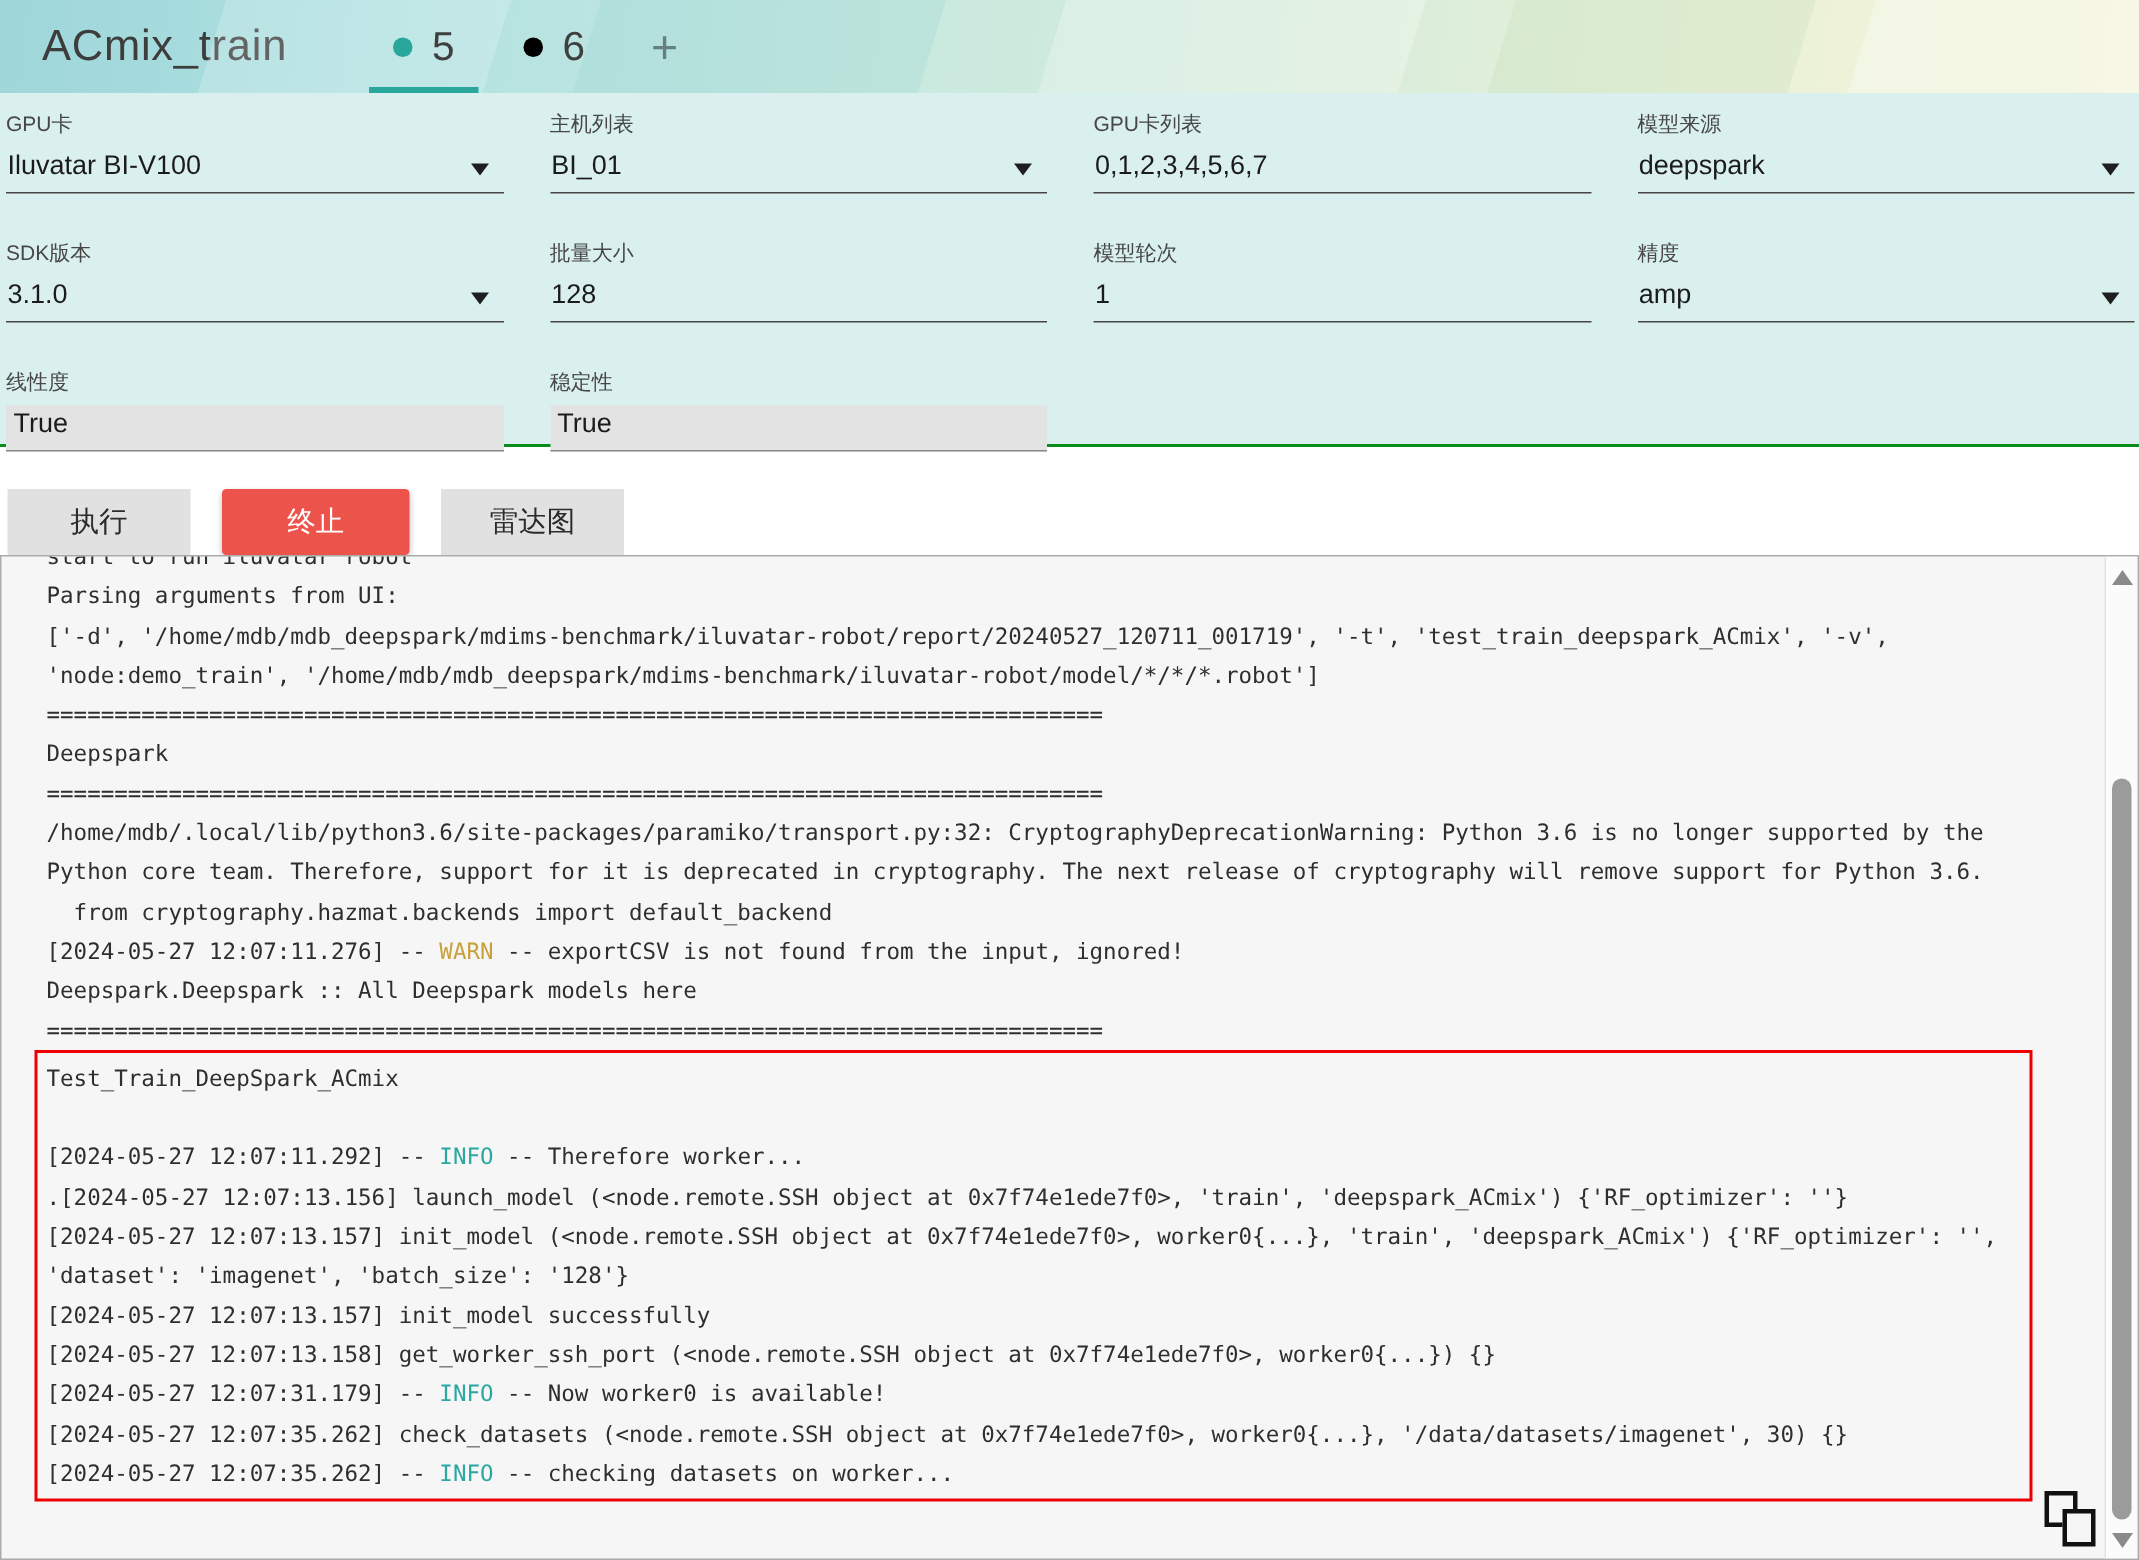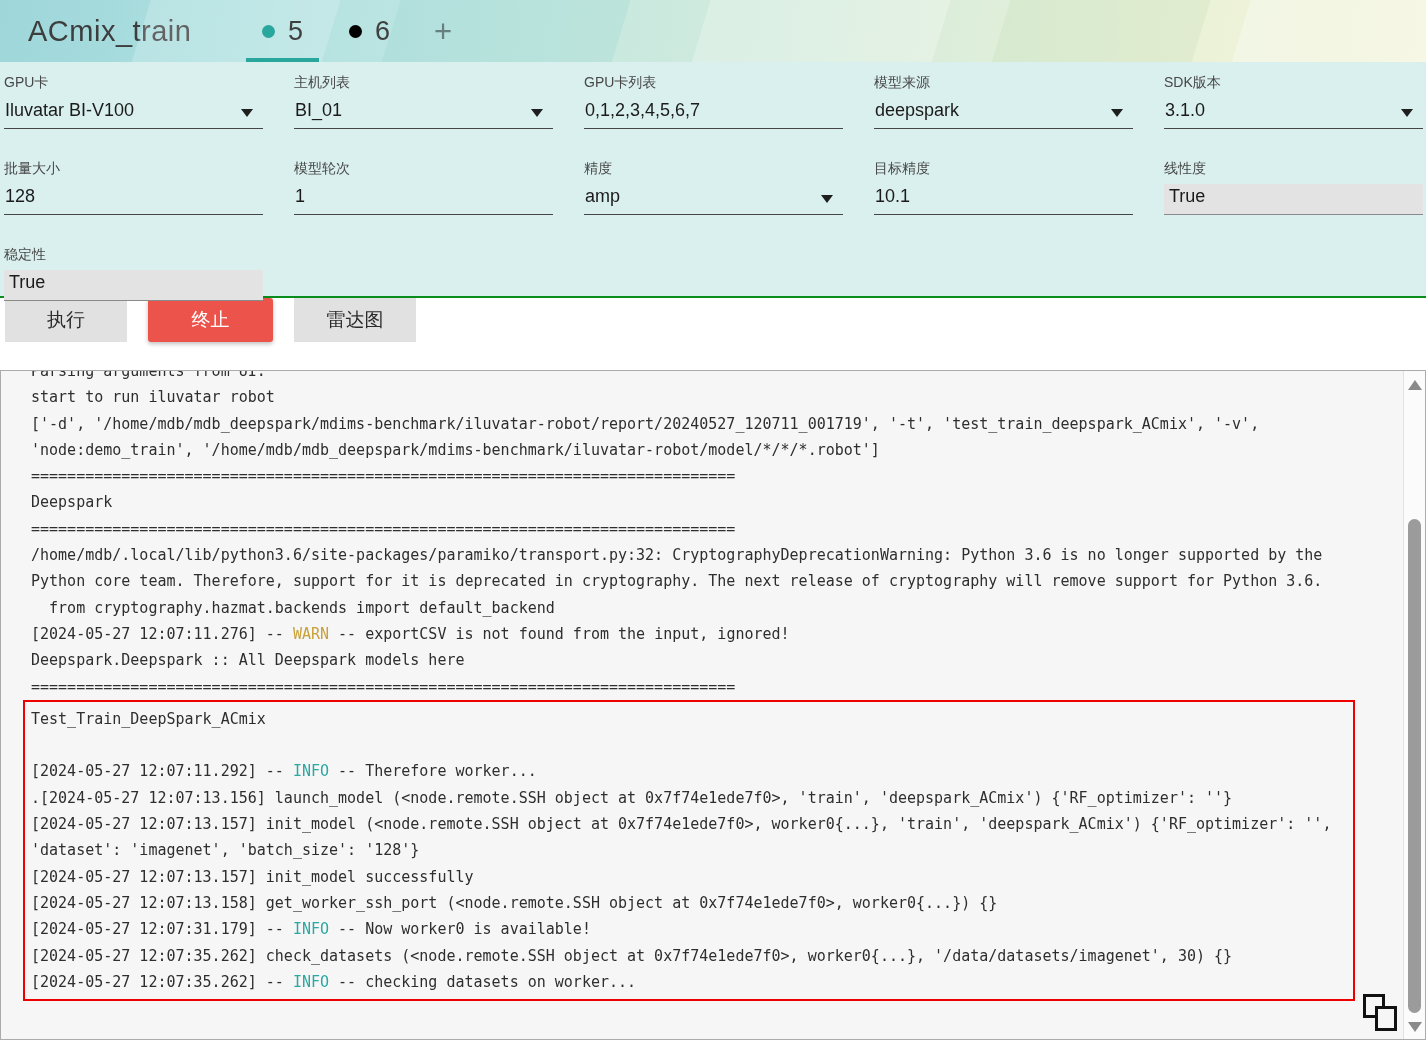--- a/index.html
+++ b/index.html
@@ -23,30 +23,30 @@
   .tab .dot.black { background:#000; }
   .tab .tlabel { font-size:27px; color:#3f3f3f; }
   .tab.active::after { content:""; position:absolute; left:0; right:0; bottom:0; height:4px;
     background:var(--accent_teal,#2aa79d); }
   .tab + .tab { margin-left:14px; }
   .add-tab { margin-left:28px; font-size:31px; color:#5a6a6a; cursor:pointer; line-height:1; }
 
   
   .form-panel { height:236px; background:#daf0ee; border-bottom:2px solid var(--divider_green,#098d1c);
     padding:12px 3px 0 4px; }
-  .form-grid { display:grid; grid-template-columns:repeat(5,1fr); column-gap:31px; row-gap:31px; }
+  .form-grid { display:grid; grid-template-columns:repeat(4,1fr); column-gap:31px; row-gap:31px; }
   .flabel { font-size:14px; color:#474747; margin-bottom:6px; }
   .fvalue { position:relative; font-size:18px; color:#1b1b1b; padding:2px 26px 6px 1px;
     border-bottom:1px solid #454545; min-height:31px; white-space:nowrap; }
   .fvalue.readonly { background:#e3e3e3; padding-left:5px; border-bottom-color:#8a8a8a; }
   .arrow { position:absolute; right:10px; bottom:11px; width:0; height:0;
     border-left:6px solid transparent; border-right:6px solid transparent; border-top:8px solid #1e1e1e; }
 
   
-  .toolbar { height:72px; background:#fff; display:flex; align-items:flex-start; padding-left:5px; gap:21px; }
+  .toolbar { height:72px; background:#fff; display:flex; align-items:flex-end; padding-left:5px; gap:21px; }
   .btn { height:44px; border:none; font-size:19px; cursor:pointer;
     font-family:"Liberation Sans","DejaVu Sans",sans-serif; }
   .btn.grey { width:122px; background:#e1e1e1; color:#2b2b2b; }
   .btn.red { width:125px; background:var(--terminate_red,#ec544b); color:#fff; border-radius:3px;
     box-shadow:0 2px 4px rgba(0,0,0,0.25); }
 
   
   .log-area { position:relative; height:670px; background:#f6f6f6;
     border:1px solid #ababab; overflow:hidden; }
   .log-content { margin-top:-13px; font-family:"DejaVu Sans Mono","Liberation Mono",monospace;
@@ -123,45 +123,41 @@
       </div>
       <div>
         <div class="flabel">模型轮次</div>
         <div class="fvalue text">1</div>
       </div>
       <div>
         <div class="flabel">精度</div>
         <div class="fvalue select">amp<span class="arrow"></span></div>
       </div>
       <div>
-        <div class="flabel">目标精度</div>
-        <div class="fvalue text">10.1</div>
-      </div>
-      <div>
         <div class="flabel">线性度</div>
         <div class="fvalue readonly">True</div>
       </div>
       <div>
         <div class="flabel">稳定性</div>
         <div class="fvalue readonly">True</div>
       </div>
     </div>
 </div>
 
 <div class="toolbar">
   <button class="btn grey">执行</button>
   <button class="btn red">终止</button>
   <button class="btn grey">雷达图</button>
 </div>
 
 <div class="log-area">
   <div class="log-content">
       <div class="log-block">
+        <div class="log-line"><span>start to run iluvatar robot</span></div>
         <div class="log-line"><span>Parsing arguments from UI:</span></div>
-        <div class="log-line"><span>start to run iluvatar robot</span></div>
         <div class="log-line"><span>['-d', '/home/mdb/mdb_deepspark/mdims-benchmark/iluvatar-robot/report/20240527_120711_001719', '-t', 'test_train_deepspark_ACmix', '-v',</span></div>
         <div class="log-line"><span>'node:demo_train', '/home/mdb/mdb_deepspark/mdims-benchmark/iluvatar-robot/model/*/*/*.robot']</span></div>
         <div class="log-line"><span>==============================================================================</span></div>
         <div class="log-line"><span>Deepspark</span></div>
         <div class="log-line"><span>==============================================================================</span></div>
         <div class="log-line"><span>/home/mdb/.local/lib/python3.6/site-packages/paramiko/transport.py:32: CryptographyDeprecationWarning: Python 3.6 is no longer supported by the</span></div>
         <div class="log-line"><span>Python core team. Therefore, support for it is deprecated in cryptography. The next release of cryptography will remove support for Python 3.6.</span></div>
         <div class="log-line"><span>  from cryptography.hazmat.backends import default_backend</span></div>
         <div class="log-line"><span>[2024-05-27 12:07:11.276] -- </span><span class="sev-warn">WARN</span><span> -- exportCSV is not found from the input, ignored!</span></div>
         <div class="log-line"><span>Deepspark.Deepspark :: All Deepspark models here</span></div>

